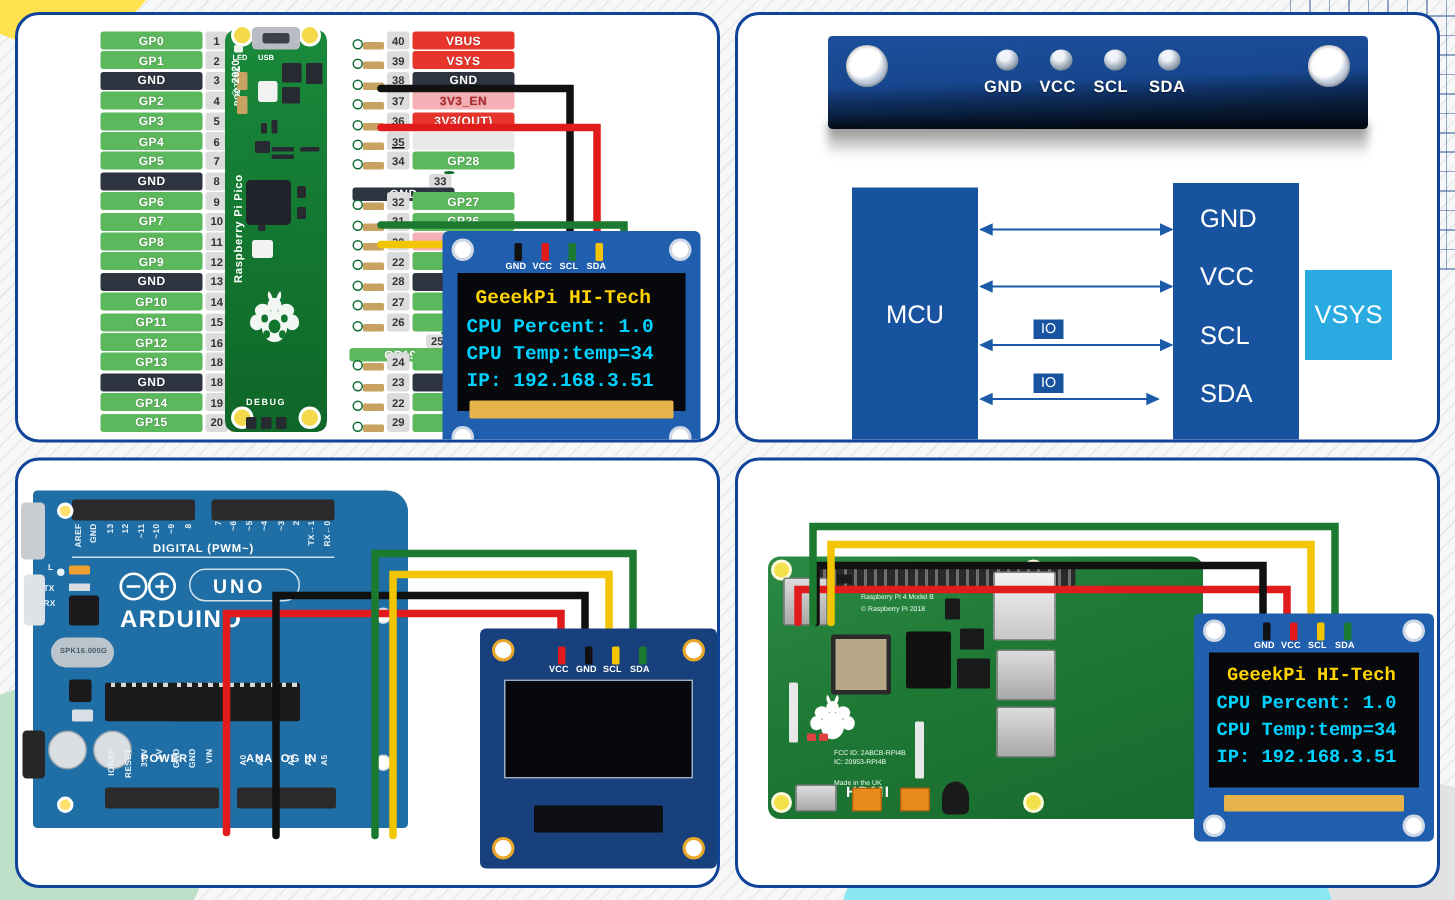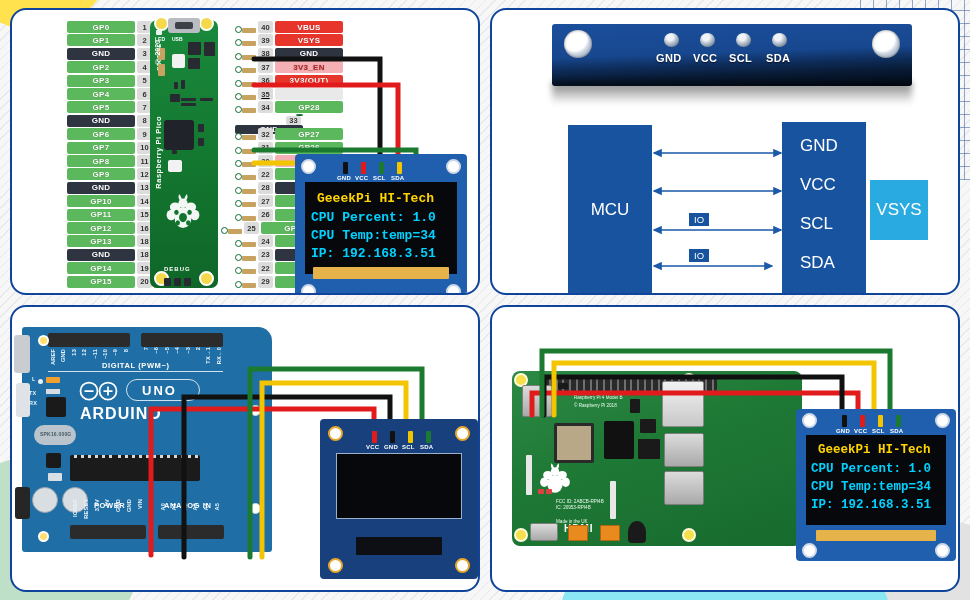--- a/index.html
+++ b/index.html
@@ -385,21 +385,21 @@
             <span class="leg"></span>
             <span class="pinnum">27</span>
             <span class="pinlbl gp">GP21</span>
           </div>
           <div class="pinrow" style="top: 193.6px; left: 168px;">
             <span class="pad"></span>
             <span class="leg"></span>
             <span class="pinnum">26</span>
             <span class="pinlbl gp">GP20</span>
           </div>
-          <div class="pinrow" style="top: 207px; left: 154px;">
+          <div class="pinrow" style="top: 207px; left: 166px; flex-direction: column;">
             <span class="pad"></span>
             <span class="leg"></span>
             <span class="pinnum">25</span>
             <span class="pinlbl gp">GP19</span>
           </div>
           <div class="pinrow" style="top: 220.4px; left: 168px;">
             <span class="pad"></span>
             <span class="leg"></span>
             <span class="pinnum">24</span>
             <span class="pinlbl gp">GP18</span>

